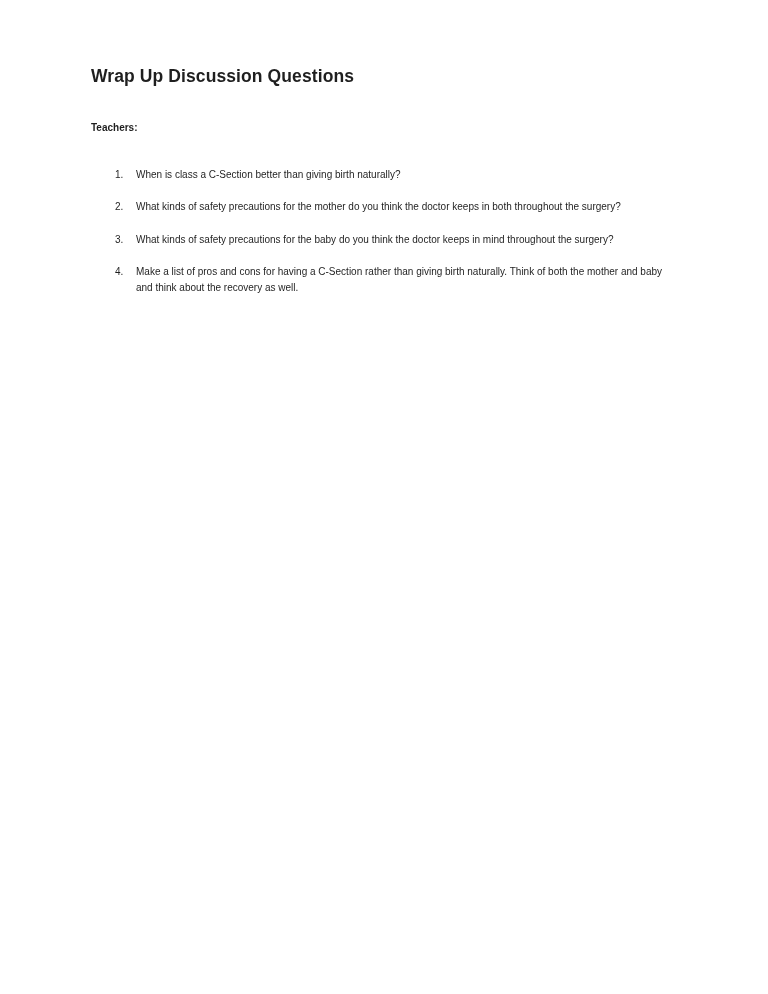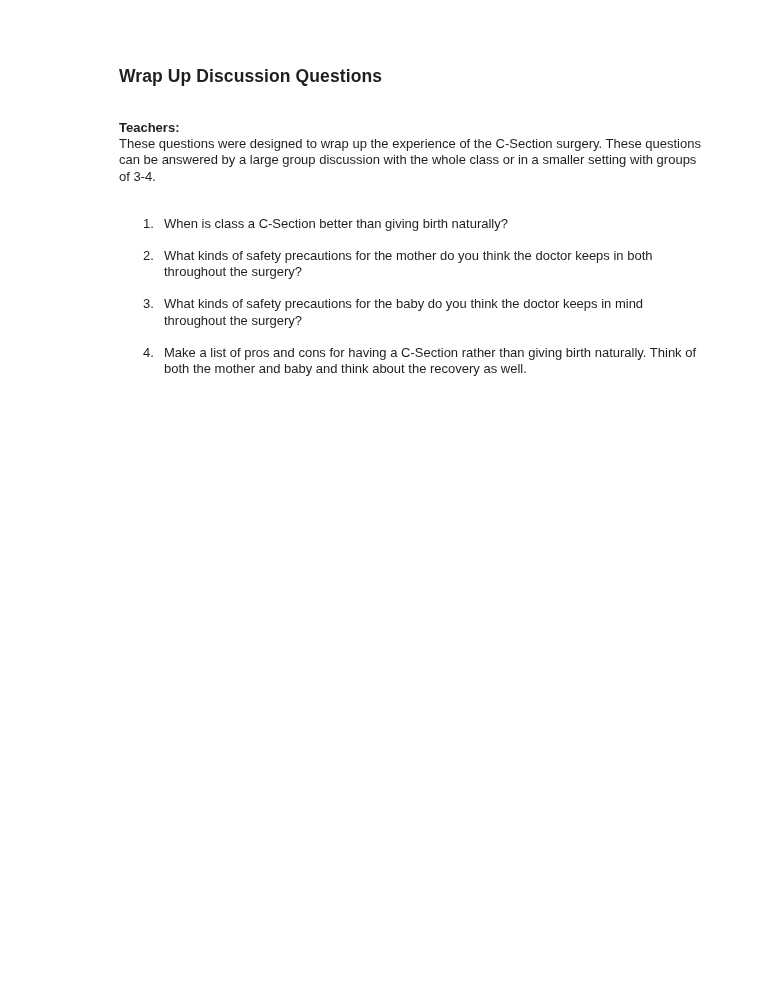--- a/index.html
+++ b/index.html
@@ -15,31 +15,30 @@
     overflow: hidden;
     font-family: "Liberation Sans", sans-serif;
     color: #1f1f1f;
     box-sizing: border-box;
   }
   .content {
     position: absolute;
     left: 91px;
     top: 66px;
     width: 588px;
-    margin-left: 28px;
   }
   .doc-title {
     font-size: 17.5px;
     font-weight: bold;
     line-height: 21px;
     margin: 0 0 33px 0;
     letter-spacing: 0.1px;
   }
   .body-text {
-    font-size: 13px;
+    font-size: 10px;
     line-height: 16.2px;
   }
   .teachers-block {
     margin: 0 0 31px 0;
   }
   .teachers-label {
     font-weight: bold;
   }
   .intro {
     font-weight: normal;
@@ -65,21 +64,20 @@
 </head>
 <body>
 
 <div class="page">
   <div class="content">
 
     <h1 class="doc-title">Wrap Up Discussion Questions</h1>
 
     <div class="body-text teachers-block">
       <div class="teachers-label">Teachers:</div>
-      <div class="intro">These questions were designed to wrap up the experience of the C-Section surgery. These questions can be answered by a large group discussion with the whole class or in a smaller setting with groups of 3-4.</div>
     </div>
 
     <ol class="question-list body-text">
       <li>
         <span class="q-number">1.</span>
         <span class="q-text">When is class a C-Section better than giving birth naturally?</span>
       </li>
       <li>
         <span class="q-number">2.</span>
         <span class="q-text">What kinds of safety precautions for the mother do you think the doctor keeps in both throughout the surgery?</span>

